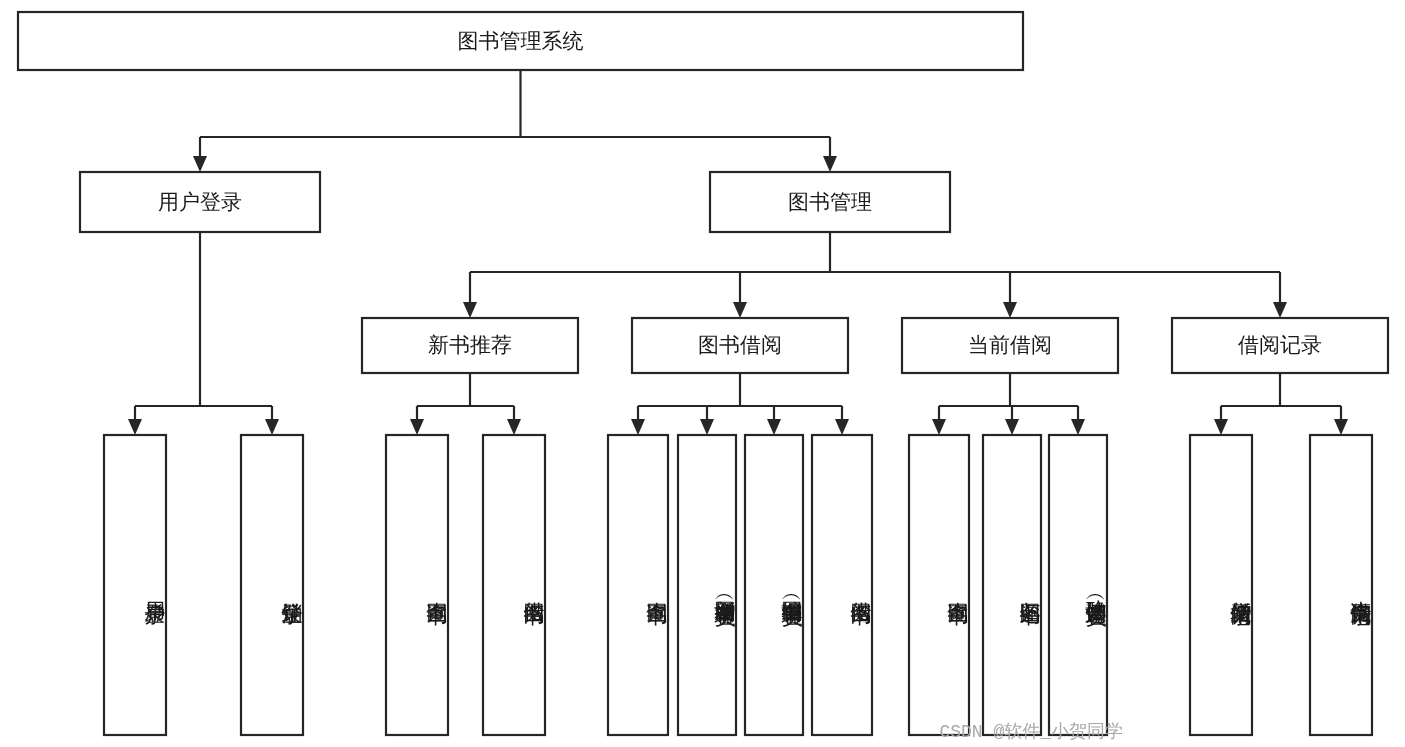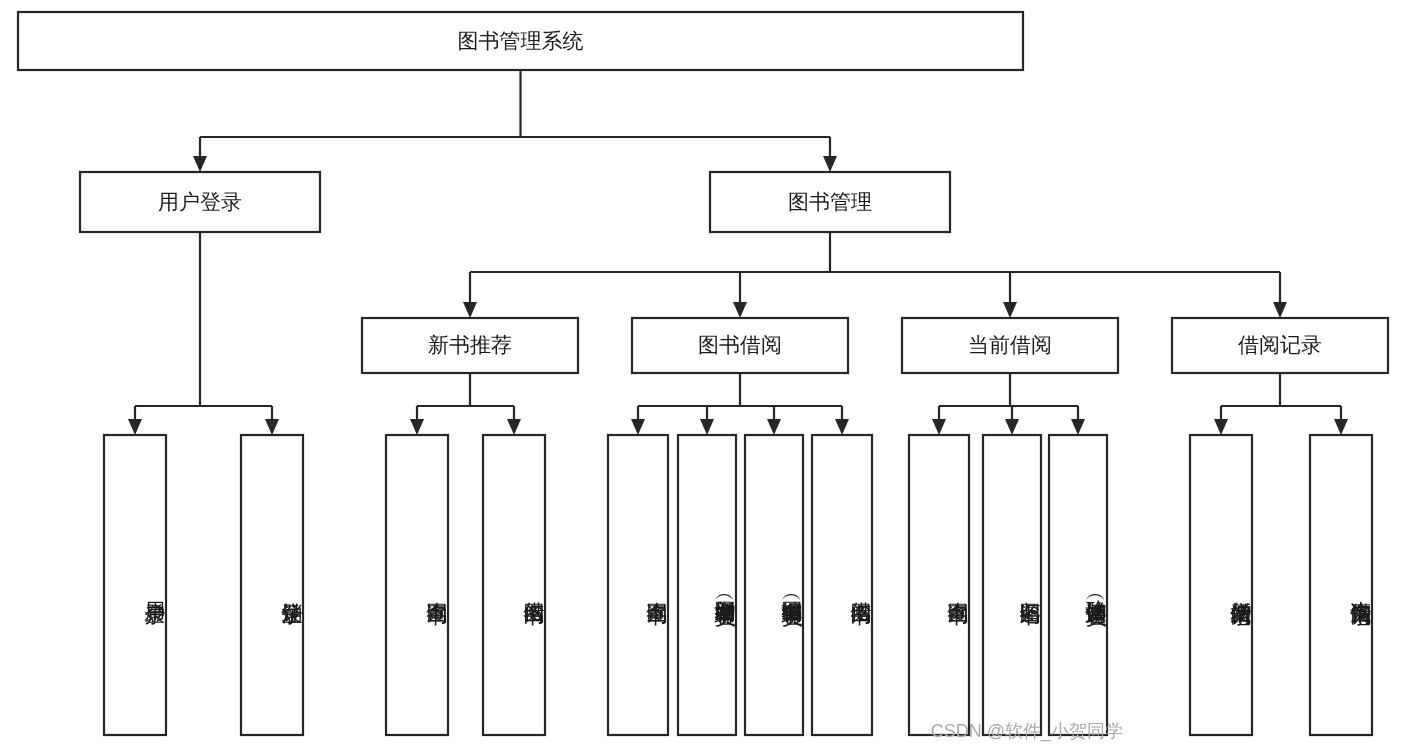--- a/index.html
+++ b/index.html
@@ -62,21 +62,21 @@
     white-space: nowrap;
     display: flex;
     align-items: flex-start;
     justify-content: center;
     pointer-events: none;
   }
   .watermark {
     position: absolute;
     right: 8px;
     bottom: 4px;
-    font-family: Liberation Sans, sans-serif;
+    font-family: Liberation Mono, monospace;
     font-size: 18px;
     color: #a8a8a8;
     white-space: nowrap;
     user-select: none;
   }
 </style>
 </head>
 <body>
 
 <div id="diagram-root">

